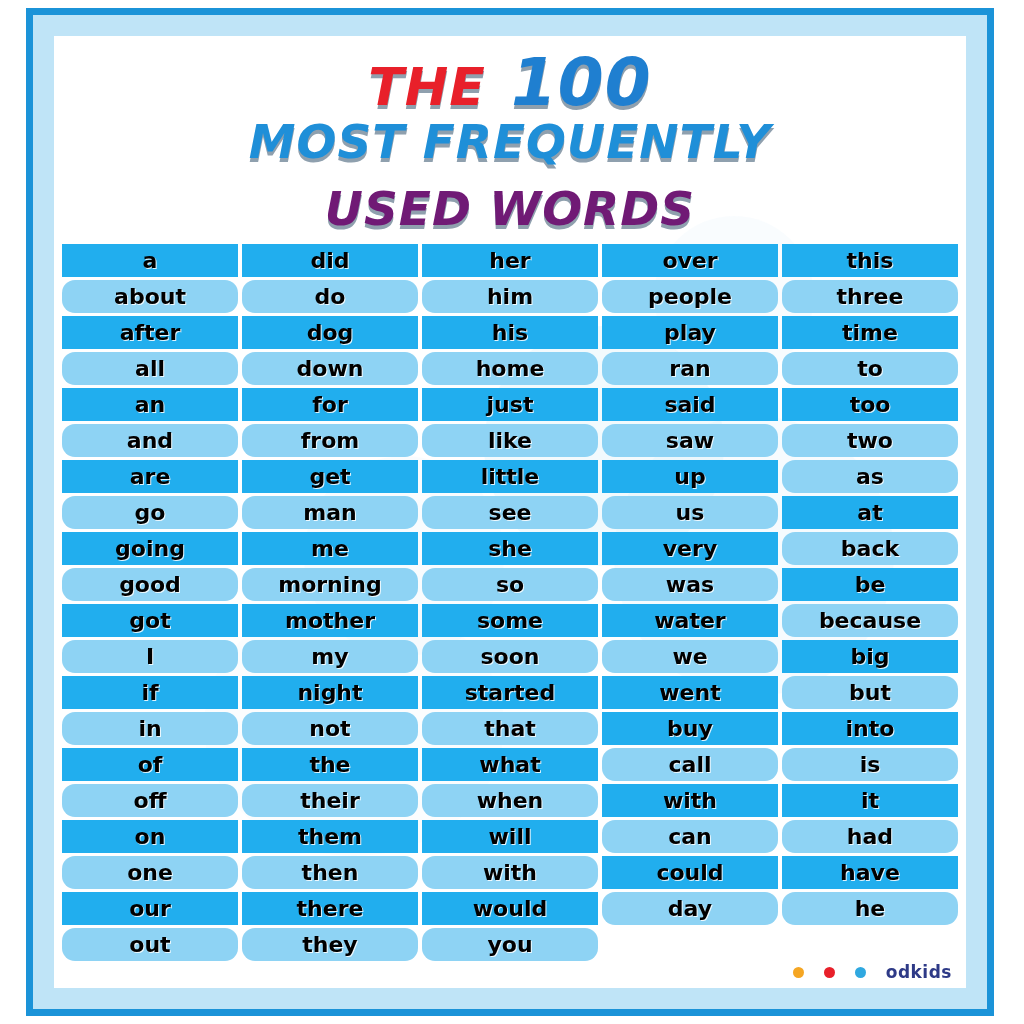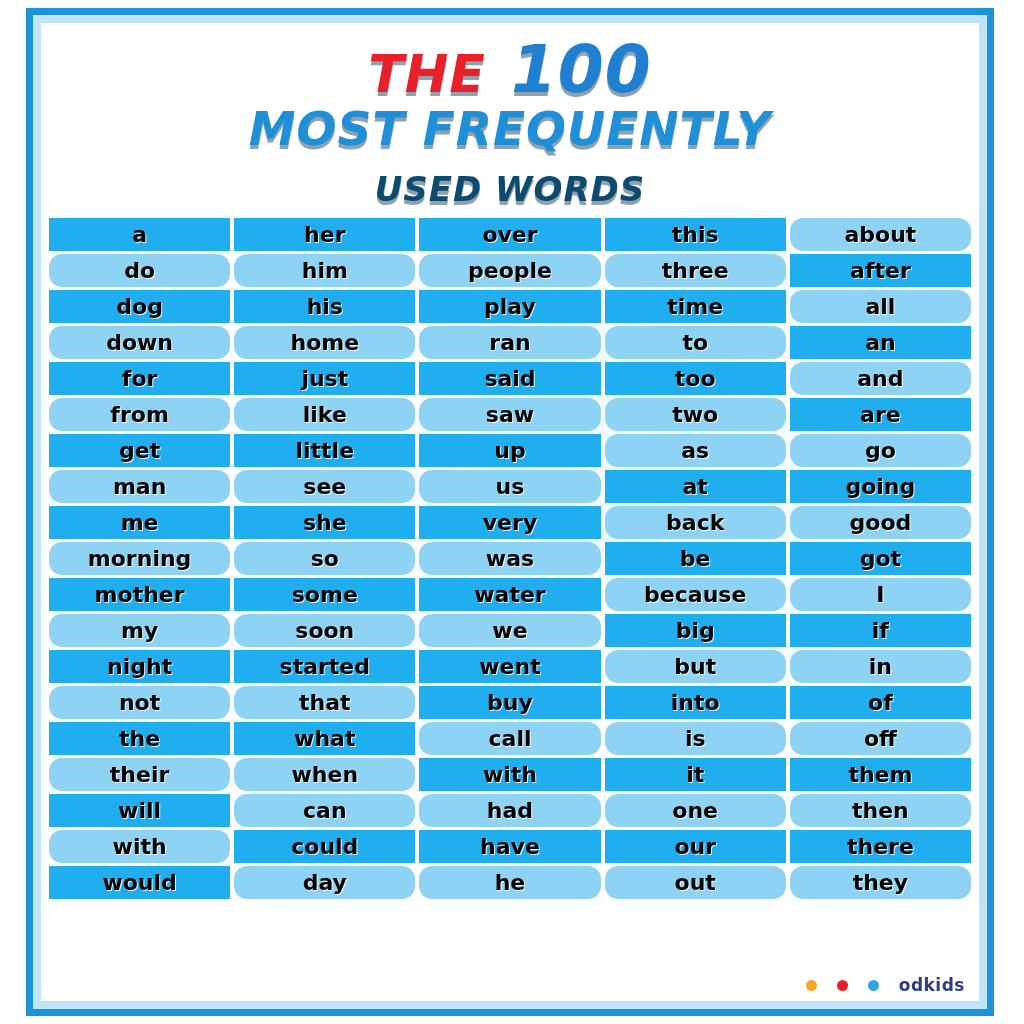--- a/index.html
+++ b/index.html
@@ -30,21 +30,21 @@
     background: #1b93d8;
     box-sizing: border-box;
     padding: 7px;
   }
   #poster-inner {
     position: relative;
     width: 100%;
     height: 100%;
     background: #bfe4f7;
     box-sizing: border-box;
-    padding: 8px;
+    padding: 21px;
   }
   #poster-sheet {
     position: relative;
     width: 100%;
     height: 100%;
     background: #ffffff;
     box-sizing: border-box;
     overflow: hidden;
   }
   
@@ -96,22 +96,22 @@
   }
   #title-row2 {
     font-size: 47px;
     color: #1f8fd8;
     -webkit-text-stroke: 7px #ffffff;
     paint-order: stroke fill;
     text-shadow: 0 4px 0 #8fa0ae;
     margin-bottom: 20px;
   }
   #title-row3 {
-    font-size: 34px;
-    color: #0c4a6e;
+    font-size: 47px;
+    color: #701a75;
     -webkit-text-stroke: 7px #ffffff;
     paint-order: stroke fill;
     text-shadow: 0 4px 0 #8fa0ae;
   }
 
   
   #word-grid {
     position: relative;
     margin: 12px 8px 0 8px;
     display: grid;
@@ -180,20 +180,21 @@
           <div class="title-line" id="title-row1">
             <span id="title-word-the">THE</span>
             <span id="title-word-100">100</span>
           </div>
           <div class="title-line" id="title-row2">MOST FREQUENTLY</div>
           <div class="title-line" id="title-row3">USED WORDS</div>
         </div>
 
         <div id="word-grid">
             <div class="cell tint-a">a</div>
+            <div class="cell tint-a">did</div>
             <div class="cell tint-a">her</div>
             <div class="cell tint-a">over</div>
             <div class="cell tint-a">this</div>
             <div class="cell tint-b">about</div>
             <div class="cell tint-b">do</div>
             <div class="cell tint-b">him</div>
             <div class="cell tint-b">people</div>
             <div class="cell tint-b">three</div>
             <div class="cell tint-a">after</div>
             <div class="cell tint-a">dog</div>
@@ -258,36 +259,38 @@
             <div class="cell tint-a">of</div>
             <div class="cell tint-a">the</div>
             <div class="cell tint-a">what</div>
             <div class="cell tint-b">call</div>
             <div class="cell tint-b">is</div>
             <div class="cell tint-b">off</div>
             <div class="cell tint-b">their</div>
             <div class="cell tint-b">when</div>
             <div class="cell tint-a">with</div>
             <div class="cell tint-a">it</div>
+            <div class="cell tint-a">on</div>
             <div class="cell tint-a">them</div>
             <div class="cell tint-a">will</div>
             <div class="cell tint-b">can</div>
             <div class="cell tint-b">had</div>
             <div class="cell tint-b">one</div>
             <div class="cell tint-b">then</div>
             <div class="cell tint-b">with</div>
             <div class="cell tint-a">could</div>
             <div class="cell tint-a">have</div>
             <div class="cell tint-a">our</div>
             <div class="cell tint-a">there</div>
             <div class="cell tint-a">would</div>
             <div class="cell tint-b">day</div>
             <div class="cell tint-b">he</div>
             <div class="cell tint-b">out</div>
             <div class="cell tint-b">they</div>
+            <div class="cell tint-b">you</div>
           </div>
 
         <div id="footer-logo">
           <span class="dot dot-a"></span>
           <span class="dot dot-b"></span>
           <span class="dot dot-c"></span>
           <span id="logo-text">odkids</span>
         </div>
 
       </div>

